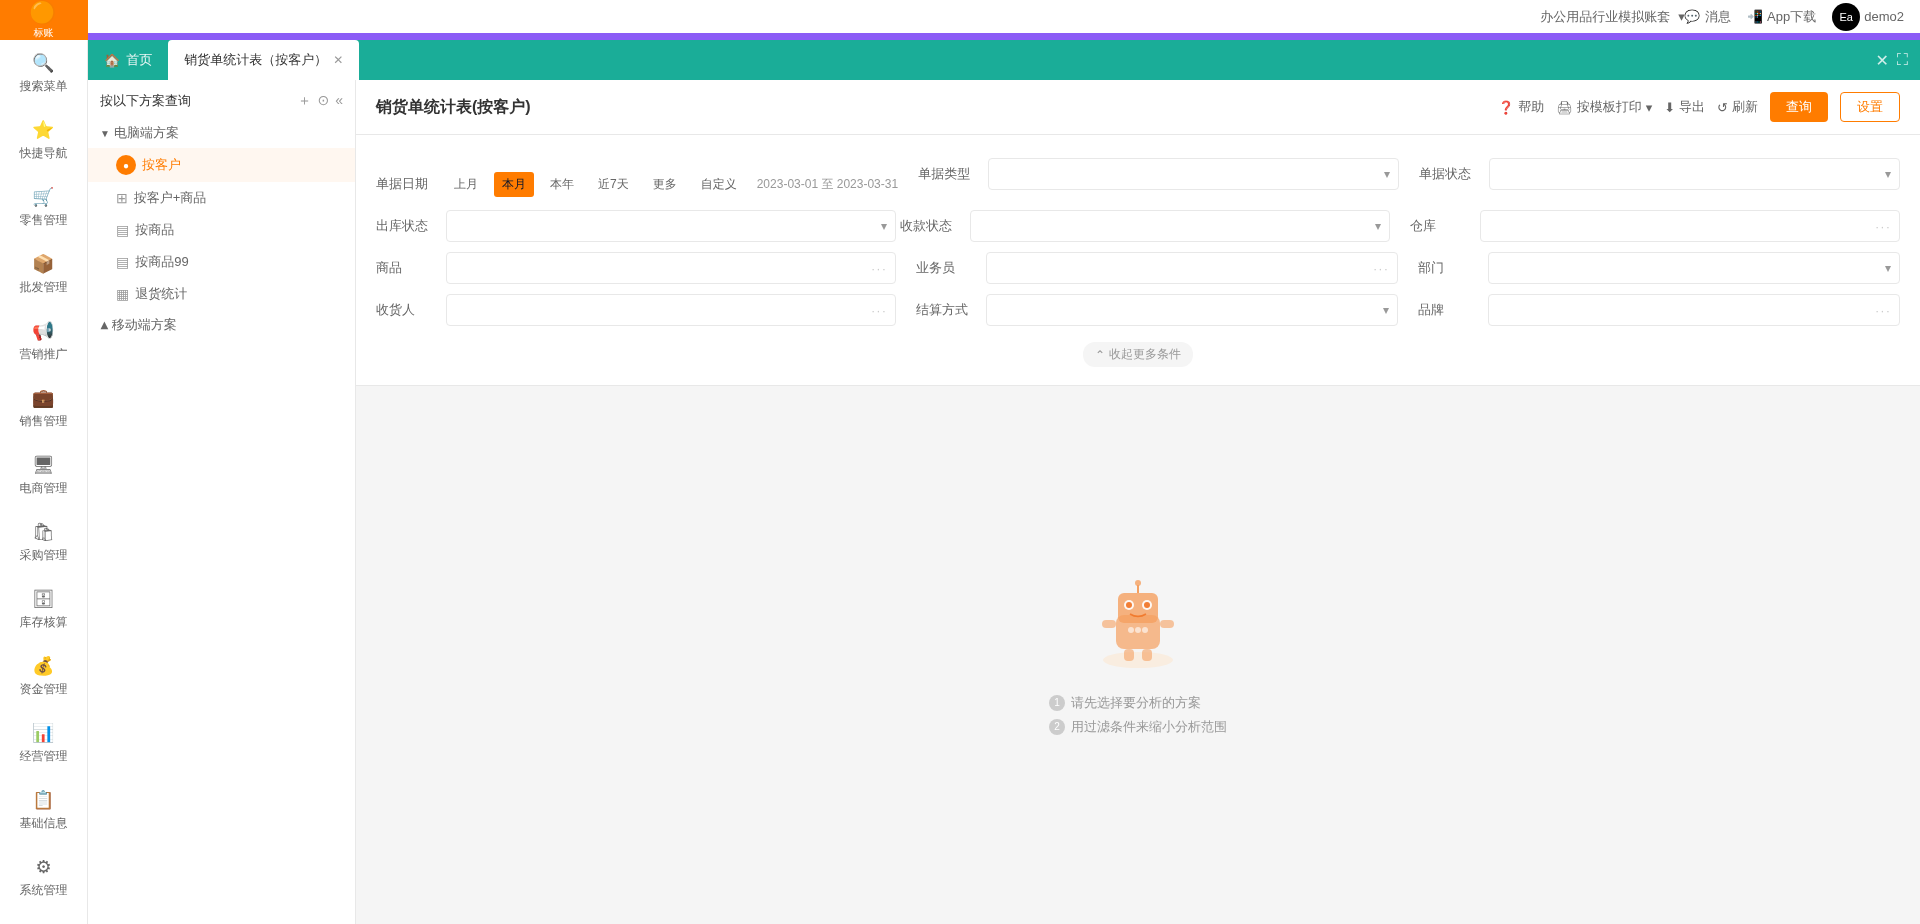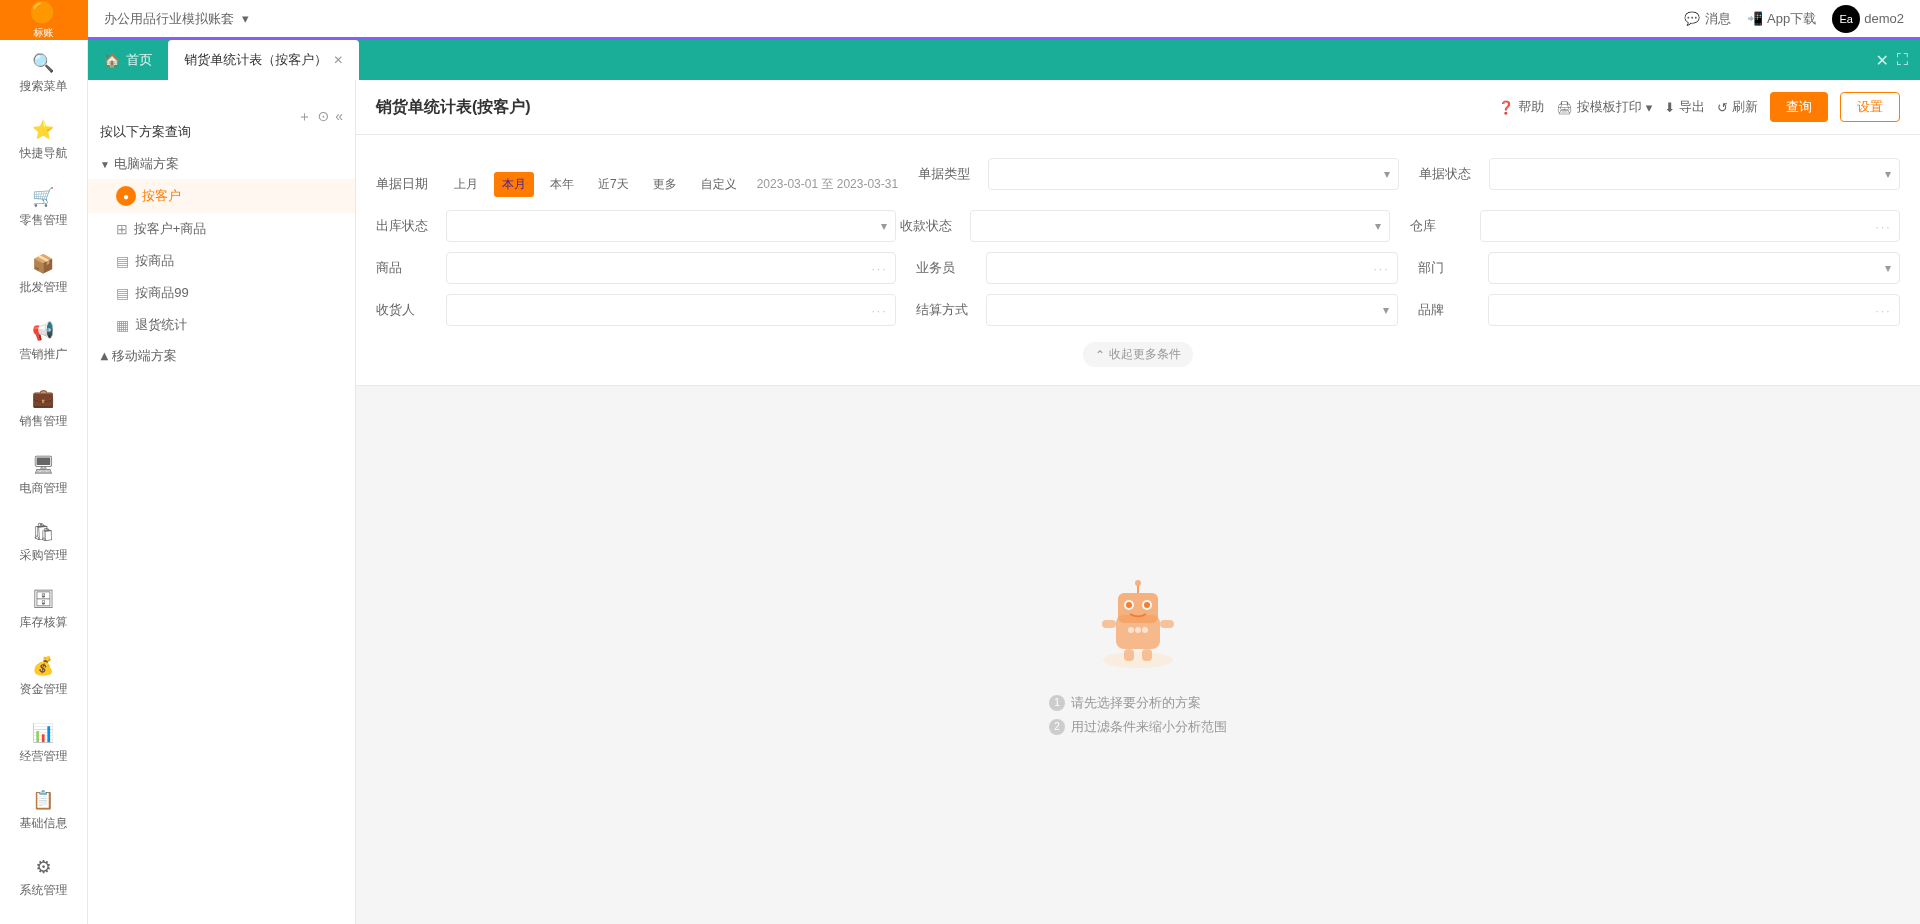--- a/index.html
+++ b/index.html
@@ -10,40 +10,40 @@
     .sidebar-logo { width: 88px; height: 56px; background: #ff7c00; display: flex; align-items: center; justify-content: center; flex-direction: column; }
     .sidebar-logo-icon { font-size: 22px; color: #fff; }
     .sidebar-logo-text { font-size: 10px; color: #fff; }
     .sidebar-item { width: 88px; padding: 12px 0; display: flex; flex-direction: column; align-items: center; cursor: pointer; color: #666; font-size: 12px; }
     .sidebar-item-icon { font-size: 18px; margin-bottom: 4px; }
 
     
     .main { flex: 1; display: flex; flex-direction: column; overflow: hidden; }
 
     
-    .top-header { height: 40px; background: #fff; border-bottom: 3px solid #8b5cf6; display: flex; align-items: center; justify-content: space-between; padding: 2px 16px; flex-shrink: 0; }
+    .top-header { height: 40px; background: #fff; border-bottom: 7px solid #8b5cf6; display: flex; align-items: center; justify-content: flex-end; padding: 2px 16px; flex-shrink: 0; }
     .top-header-left { display: flex; align-items: center; gap: 8px; color: #666; font-size: 13px; }
     .top-header-right { display: flex; align-items: center; gap: 16px; }
     .top-header-right-item { display: flex; align-items: center; gap: 4px; color: #666; font-size: 13px; cursor: pointer; }
     .avatar { width: 28px; height: 28px; border-radius: 50%; background: #000000; display: flex; align-items: center; justify-content: center; color: #fff; font-size: 11px; }
 
     
     .tab-bar { height: 40px; background: #1aad98; display: flex; align-items: center; padding: 0 0; flex-shrink: 0; }
     .tab-item { height: 40px; display: flex; align-items: center; padding: 0 16px; cursor: pointer; color: rgba(255,255,255,0.8); font-size: 13px; gap: 6px; }
     .tab-item.active { background: #fff; color: #333; border-radius: 4px 4px 0 0; }
     .tab-close { color: #999; font-size: 12px; cursor: pointer; }
     .tab-home { color: rgba(255,255,255,0.9); }
 
     
     .content { flex: 1; display: flex; overflow: hidden; background: #f5f5f5; }
 
     
     .left-panel { width: 268px; background: #fff; border-right: 1px solid #e8e8e8; padding: 12px 0; flex-shrink: 0; overflow-y: auto; }
     .left-panel-header { display: flex; align-items: center; justify-content: space-between; padding: 0 12px 8px; }
-    .left-panel-title { font-size: 13px; color: #333; font-weight: 500; margin-top: 31px; }
+    .left-panel-title { font-size: 13px; color: #333; font-weight: 500; }
     .left-panel-actions { display: flex; gap: 6px; }
     .left-panel-action { cursor: pointer; color: #999; font-size: 14px; }
 
     .scheme-group { padding: 0 0; }
     .scheme-group-header { display: flex; align-items: center; padding: 6px 12px; cursor: pointer; color: #666; font-size: 13px; }
     .scheme-group-header .arrow { margin-right: 4px; font-size: 10px; }
     .scheme-item { display: flex; align-items: center; padding: 7px 12px 7px 28px; cursor: pointer; color: #666; font-size: 13px; gap: 6px; }
     .scheme-item.active { background: #fff7f0; color: #ff7c00; }
     .scheme-item-active-dot { width: 20px; height: 20px; border-radius: 50%; background: #ff7c00; display: flex; align-items: center; justify-content: center; color: #fff; font-size: 10px; flex-shrink: 0; }
 
@@ -64,21 +64,21 @@
     .filter-row:last-child { margin-bottom: 0; }
     .filter-item { display: flex; align-items: center; flex: 1; min-height: 32px; }
     .filter-label { color: #666; font-size: 13px; white-space: nowrap; width: 70px; flex-shrink: 0; }
     .filter-input { flex: 1; height: 32px; border: 1px solid #e8e8e8; border-radius: 4px; padding: 0 8px; font-size: 13px; color: #333; display: flex; align-items: center; justify-content: space-between; cursor: pointer; background: #fff; }
     .filter-input .chevron { color: #999; font-size: 12px; }
     .filter-input .dots { color: #ccc; letter-spacing: 1px; }
 
     
     .date-filter { display: flex; align-items: center; gap: 8px; justify-content: center; }
     .date-tab { padding: 4px 8px; font-size: 12px; color: #666; cursor: pointer; border-radius: 3px; }
-    .date-tab.active { background: #ff7c00; color: #4c1d95; border-radius: 3px; }
+    .date-tab.active { background: #ff7c00; color: #0f172a; border-radius: 3px; }
     .date-range { font-size: 12px; color: #999; margin-left: 4px; }
 
     
     .collapse-row { display: flex; justify-content: center; padding: 6px 0; }
     .collapse-btn { display: flex; align-items: center; gap: 4px; color: #999; font-size: 12px; cursor: pointer; background: #f5f5f5; padding: 4px 12px; border-radius: 12px; }
 
     
     .empty-state { flex: 1; display: flex; align-items: center; justify-content: center; flex-direction: column; gap: 16px; }
     .empty-tips { display: flex; flex-direction: column; gap: 6px; }
     .empty-tip { display: flex; align-items: center; gap: 6px; color: #999; font-size: 13px; }

